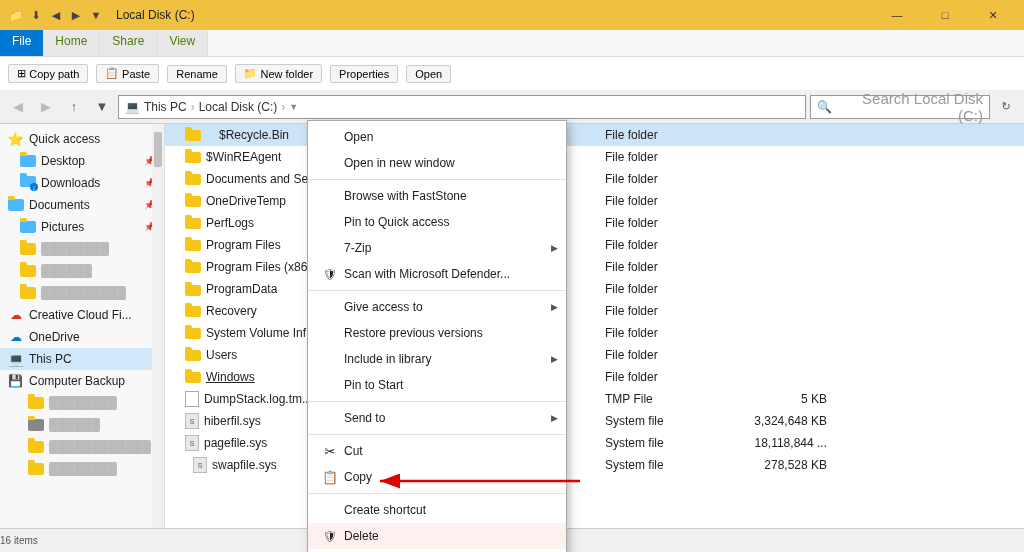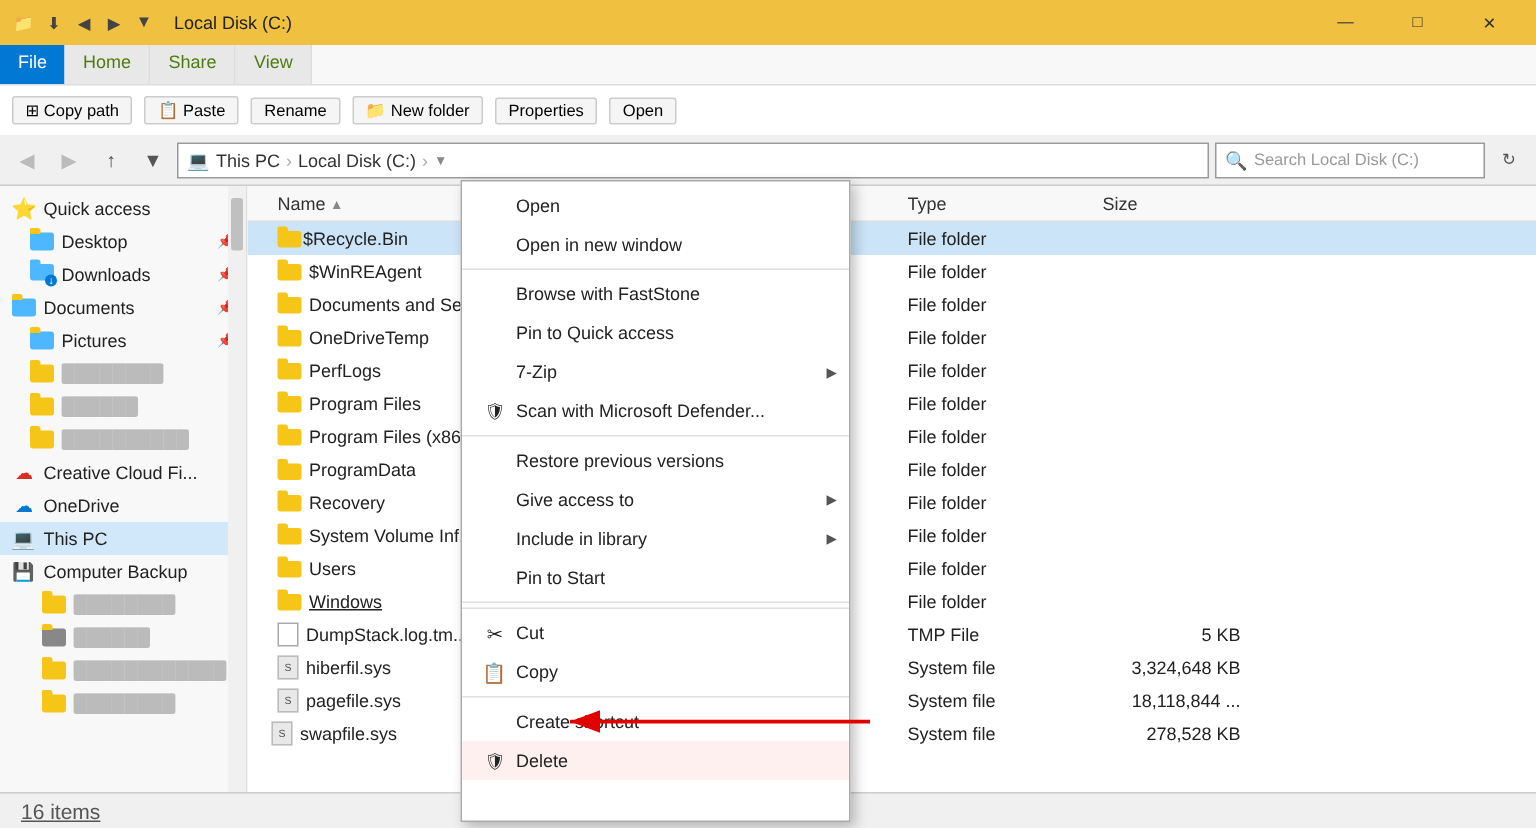--- a/index.html
+++ b/index.html
@@ -27,21 +27,21 @@
     .nav-btn { width: 24px; height: 24px; display: flex; align-items: center; justify-content: center; font-size: 13px; color: #555; cursor: pointer; border-radius: 2px; }
     .nav-btn.disabled { color: #bbb; cursor: default; }
     .addr-box { flex: 1; height: 24px; background: #fff; border: 1px solid #999; display: flex; align-items: center; padding: 0 6px; font-size: 12px; color: #333; gap: 4px; }
     .addr-sep { color: #aaa; }
     .search-box { width: 180px; height: 24px; background: #fff; border: 1px solid #999; display: flex; align-items: center; padding: 0 6px; font-size: 12px; color: #888; gap: 4px; }
 
     
     .main { display: flex; height: calc(552px - 30px - 60px - 34px - 24px); }
 
     
-    .status-bar { height: 24px; background: #f0f0f0; border-top: 1px solid #ccc; display: flex; align-items: center; padding: 0 14px; font-size: 14px; color: #555; text-decoration: underline; }
+    .status-bar { height: 24px; background: #f0f0f0; border-top: 1px solid #ccc; display: flex; align-items: center; padding: 0 0; font-size: 10px; color: #555; }
 
     
     .sidebar { width: 165px; background: #f8f8f8; border-right: 1px solid #ddd; overflow-y: auto; padding: 4px 0; position: relative; }
     .sidebar-item { display: flex; align-items: center; padding: 3px 8px; cursor: pointer; font-size: 12px; color: #222; gap: 5px; min-height: 22px; }
     .sidebar-item.active { background: #d0e8fa; }
     .folder-icon { width: 16px; height: 12px; background: #f5c518; border-radius: 1px 2px 2px 2px; position: relative; flex-shrink: 0; }
     .folder-icon::before { content: ''; position: absolute; top: -3px; left: 0; width: 7px; height: 4px; background: #f5c518; border-radius: 1px 2px 0 0; }
     .sidebar-icon { width: 16px; height: 16px; display: flex; align-items: center; justify-content: center; flex-shrink: 0; font-size: 14px; }
     .star-icon { color: #f0a000; }
     .sidebar-label { font-size: 12px; overflow: hidden; text-overflow: ellipsis; white-space: nowrap; }
@@ -135,21 +135,21 @@
   <div class="addr-box">
     <span>💻</span>
     <span>This PC</span>
     <span class="addr-sep">›</span>
     <span>Local Disk (C:)</span>
     <span class="addr-sep">›</span>
     <span style="font-size:9px;color:#888;">▼</span>
   </div>
   <div class="search-box">
     <span style="color:#888;">🔍</span>
-    <span style="color:#999;font-size:11px;text-align:right;">Search Local Disk (C:)</span>
+    <span style="color:#999;font-size:15px;text-align:right;">Search Local Disk (C:)</span>
   </div>
   <div class="nav-btn" style="font-size:11px;">↻</div>
 </div>
 
 <div class="main">
 
   <div class="sidebar">
 
     <div style="position:absolute;right:0;top:0;width:12px;height:100%;background:#f0f0f0;z-index:2;">
       <div style="width:8px;height:35px;background:#c0c0c0;margin:0 auto;margin-top:8px;border-radius:2px;"></div>
@@ -226,33 +226,24 @@
       <div class="folder-icon"></div>
       <span class="sidebar-label" style="color:#bbb;background:#e0e0e0;border-radius:2px;">████████████</span>
     </div>
     <div class="sidebar-item" style="padding-left:28px;">
       <div class="folder-icon"></div>
       <span class="sidebar-label" style="color:#bbb;background:#e0e0e0;border-radius:2px;">████████</span>
     </div>
   </div>
 
   <div class="file-list">
-    <div class="file-list-header">
-      <div class="col-name">
-        <span>Name</span>
-        <span class="sort-arrow">▲</span>
-      </div>
-      <div class="col-date">Date modified</div>
-      <div class="col-type">Type</div>
-      <div class="col-size">Size</div>
-    </div>
 
     <div id="file-rows-container">
         <div class="file-row selected">
-    <div class="col-name" style="width:280px;padding-left:20px;display:flex;align-items:center;gap:1px;">
+    <div class="col-name" style="width:280px;padding-left:20px;display:flex;align-items:center;gap:18px;">
       <div style="width:16px;height:11px;background:#f5c518;border-radius:1px 2px 2px 2px;position:relative;flex-shrink:0;">
               <div style="position:absolute;top:-3px;left:0;width:7px;height:4px;background:#f5c518;border-radius:1px 2px 0 0;"></div>
             </div>
       <span class="name-text" style="overflow:hidden;text-overflow:ellipsis;white-space:nowrap;max-width:220px;">$Recycle.Bin</span>
     </div>
     <div class="col-date" style="width:160px;font-size:12px;color:#444;">15/12/2022 6:37 PM</div>
     <div class="col-type" style="width:130px;font-size:12px;">File folder</div>
     <div class="col-size" style="width:100px;font-size:12px;text-align:right;padding-right:8px;"></div>
   </div>
         <div class="file-row">
@@ -397,21 +388,21 @@
         <div class="file-row">
     <div class="col-name" style="width:280px;padding-left:20px;display:flex;align-items:center;gap:5px;">
       <div style="width:14px;height:16px;background:#e8e8e8;border:1px solid #bbb;font-size:7px;display:flex;align-items:center;justify-content:center;flex-shrink:0;color:#555;">S</div>
       <span class="name-text" style="overflow:hidden;text-overflow:ellipsis;white-space:nowrap;max-width:220px;">pagefile.sys</span>
     </div>
     <div class="col-date" style="width:160px;font-size:12px;color:#444;"></div>
     <div class="col-type" style="width:130px;font-size:12px;">System file</div>
     <div class="col-size" style="width:100px;font-size:12px;text-align:right;padding-right:8px;">18,118,844 ...</div>
   </div>
         <div class="file-row">
-    <div class="col-name" style="width:280px;padding-left:16px;display:flex;align-items:center;gap:5px;">
+    <div class="col-name" style="width:280px;padding-left:28px;display:flex;align-items:center;gap:5px;">
       <div style="width:14px;height:16px;background:#e8e8e8;border:1px solid #bbb;font-size:7px;display:flex;align-items:center;justify-content:center;flex-shrink:0;color:#555;">S</div>
       <span class="name-text" style="overflow:hidden;text-overflow:ellipsis;white-space:nowrap;max-width:220px;">swapfile.sys</span>
     </div>
     <div class="col-date" style="width:160px;font-size:12px;color:#444;"></div>
     <div class="col-type" style="width:130px;font-size:12px;">System file</div>
     <div class="col-size" style="width:100px;font-size:12px;text-align:right;padding-right:8px;">278,528 KB</div>
   </div>
       </div>
   </div>
 
@@ -441,37 +432,41 @@
     </div>
   <div class="ctx-item has-sub">
       <span class="ctx-icon"></span>
       <span>7-Zip</span>
     </div>
   <div class="ctx-item">
       <span class="ctx-icon" style="font-size:11px;">🛡</span>
       <span>Scan with Microsoft Defender...</span>
     </div>
   <div class="ctx-separator"></div>
+  <div class="ctx-item has-sub">
+      <span class="ctx-icon"></span>
+      <span>Give access to</span>
+    </div>
   <div class="ctx-item">
       <span class="ctx-icon"></span>
       <span>Restore previous versions</span>
     </div>
   <div class="ctx-item has-sub">
       <span class="ctx-icon"></span>
-      <span>Give access to</span>
-    </div>
+      <span>Include in library</span>
+    </div>
+  <div class="ctx-item">
+      <span class="ctx-icon"></span>
+      <span>Pin to Start</span>
+    </div>
+  <div class="ctx-separator"></div>
   <div class="ctx-item has-sub">
       <span class="ctx-icon"></span>
-      <span>Include in library</span>
-    </div>
-  <div class="ctx-item">
-      <span class="ctx-icon"></span>
-      <span>Pin to Start</span>
-    </div>
-  <div class="ctx-separator"></div>
+      <span>Send to</span>
+    </div>
   <div class="ctx-separator"></div>
   <div class="ctx-item">
       <span class="ctx-icon">✂</span>
       <span>Cut</span>
     </div>
   <div class="ctx-item">
       <span class="ctx-icon">📋</span>
       <span>Copy</span>
     </div>
   <div class="ctx-separator"></div>

